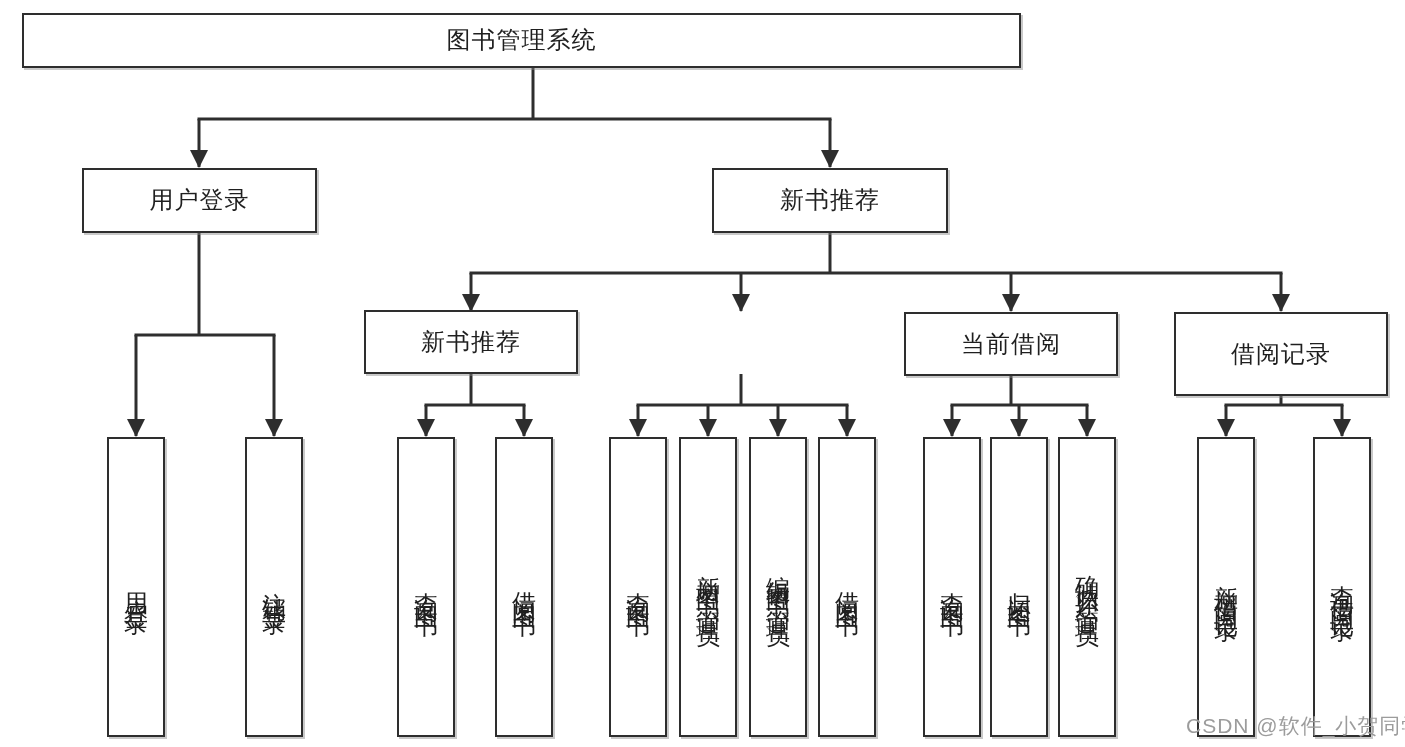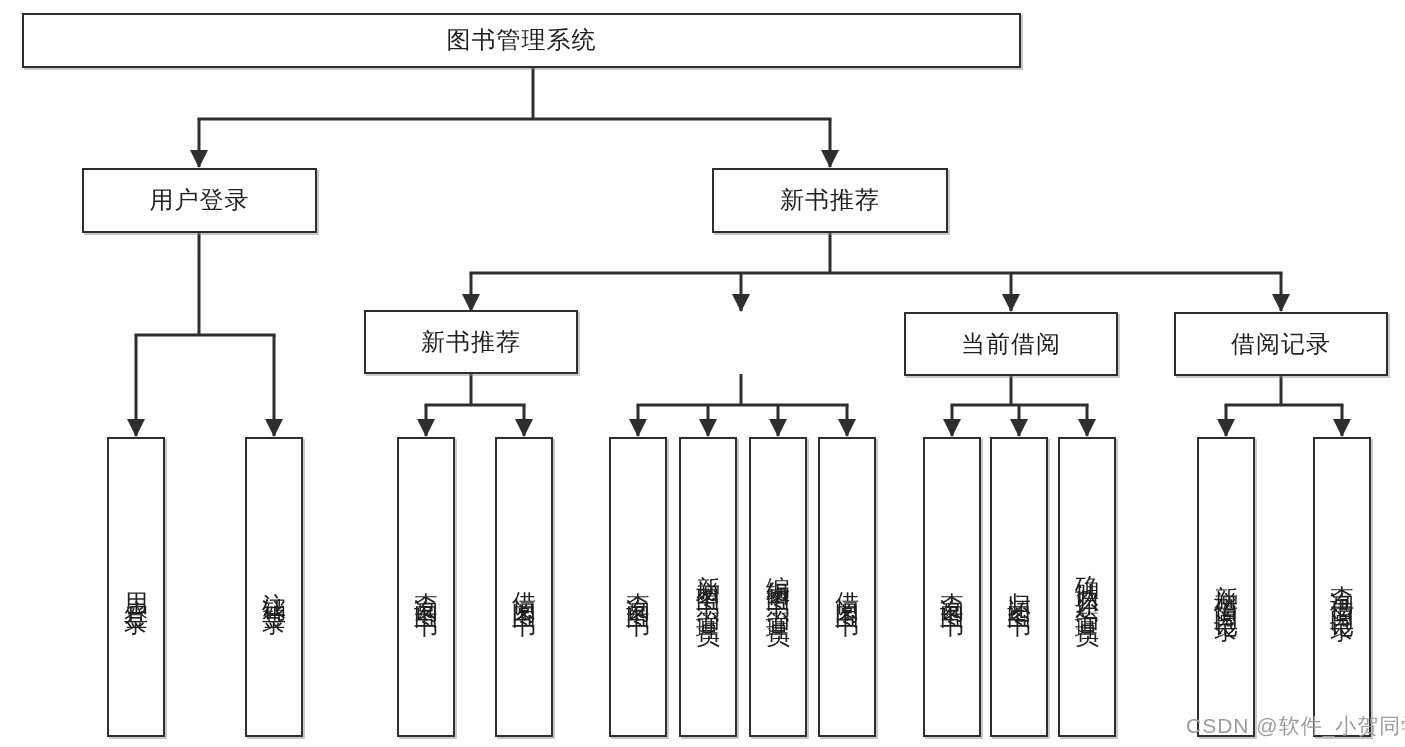--- a/index.html
+++ b/index.html
@@ -116,21 +116,21 @@
   <div class="box hbox" style="left:712px;top:168px;width:236px;height:65px">
     <span>新书推荐</span>
   </div>
 
   <div class="box hbox" style="left:364px;top:310px;width:214px;height:64px">
     <span>新书推荐</span>
   </div>
   <div class="box hbox" style="left:904px;top:312px;width:214px;height:64px">
     <span>当前借阅</span>
   </div>
-  <div class="box hbox" style="left:1174px;top:312px;width:214px;height:64px">
+  <div class="box hbox" style="left:1174px;top:312px;width:214px;height:84px">
     <span>借阅记录</span>
   </div>
 
   <div class="box vbox" style="left:107px;top:437px;width:58px;height:300px">
     <span>用户登录</span>
   </div>
   <div class="box vbox" style="left:245px;top:437px;width:58px;height:300px">
     <span>注销登录</span>
   </div>
 

